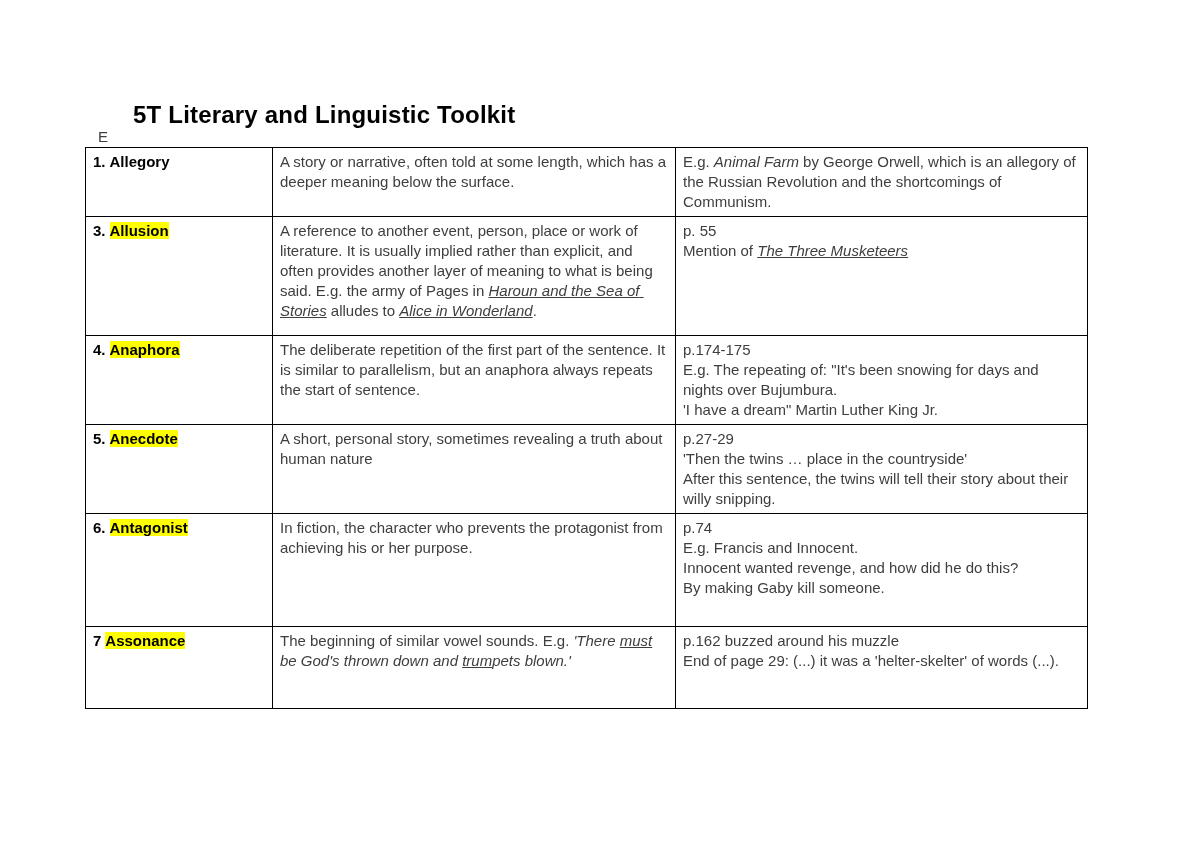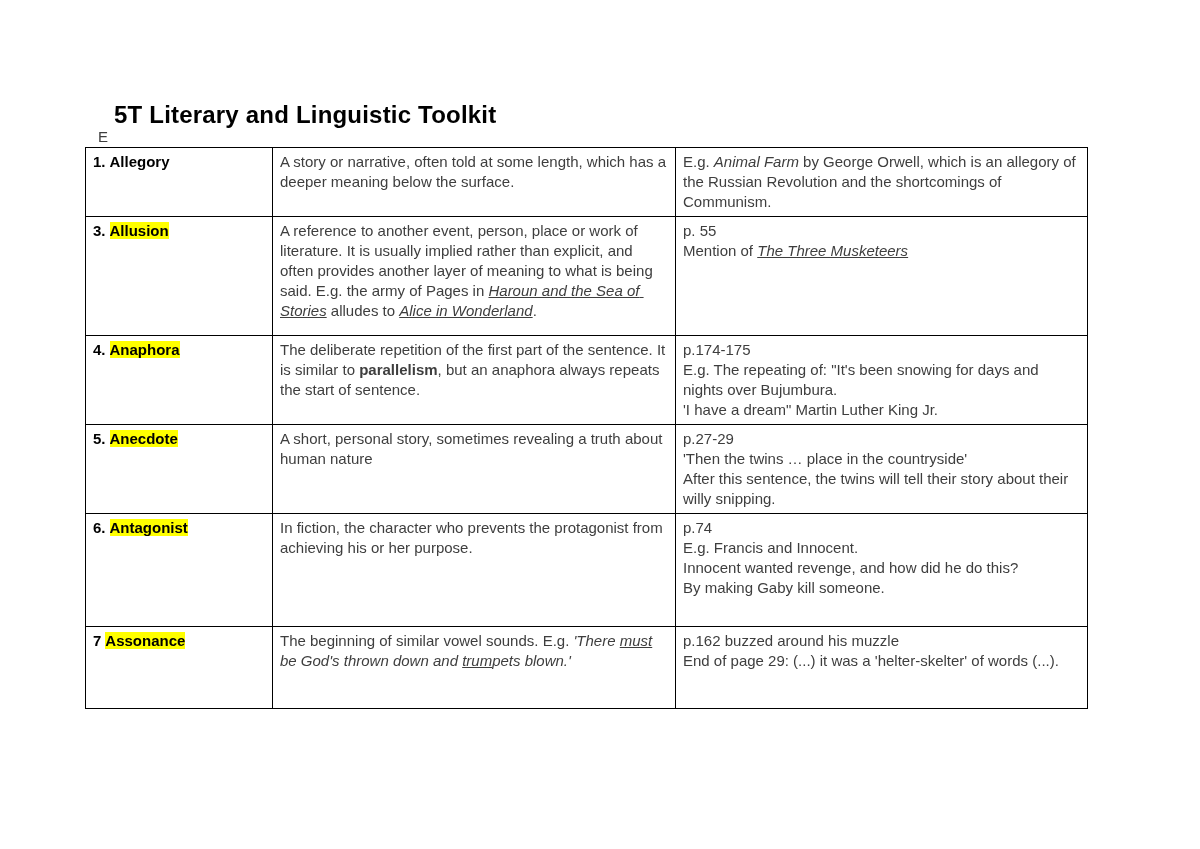--- a/index.html
+++ b/index.html
@@ -8,21 +8,21 @@
     --heading-text:#000000;
     --table-border:#000000;
   }
   *{margin:0;padding:0;box-sizing:border-box;}
   html,body{background:#ffffff;}
   body{
     width:1200px;height:849px;position:relative;overflow:hidden;
     font-family:"Liberation Sans","DejaVu Sans",sans-serif;
   }
   .page-title{
-    position:absolute;left:114px;top:101px;
+    position:absolute;left:133px;top:101px;
     font-size:24px;font-weight:bold;color:var(--heading-text);
     letter-spacing:0.2px;white-space:nowrap;
   }
   .stray-char{
     position:absolute;left:98px;top:128px;
     font-size:15px;color:var(--body-text);
   }
   table.toolkit{
     position:absolute;left:85px;top:147px;width:1002px;
     border-collapse:collapse;table-layout:fixed;
@@ -34,21 +34,21 @@
     padding:4px 8px 4px 7px;
     font-size:15px;line-height:20px;color:var(--body-text);
     white-space:pre-wrap;
     overflow:hidden;
   }
   td.term-cell{white-space:normal;color:#000;font-weight:bold;}
   .term-num{font-weight:bold;color:#000;margin-right:4px;}
   .term-label{font-weight:bold;color:#000;}
   .term-label.hl{background:var(--highlight);}
   .r-i{font-style:italic;}
-  .r-b{font-weight:bold;margin-top:40px;}
+  .r-b{font-weight:normal;margin-top:40px;}
   .r-u{text-decoration:underline;}
 </style>
 </head>
 <body>
 
 <h1 class="page-title">5T Literary and Linguistic Toolkit</h1>
 <div class="stray-char">E</div>
 
 <table class="toolkit">
   <colgroup>

